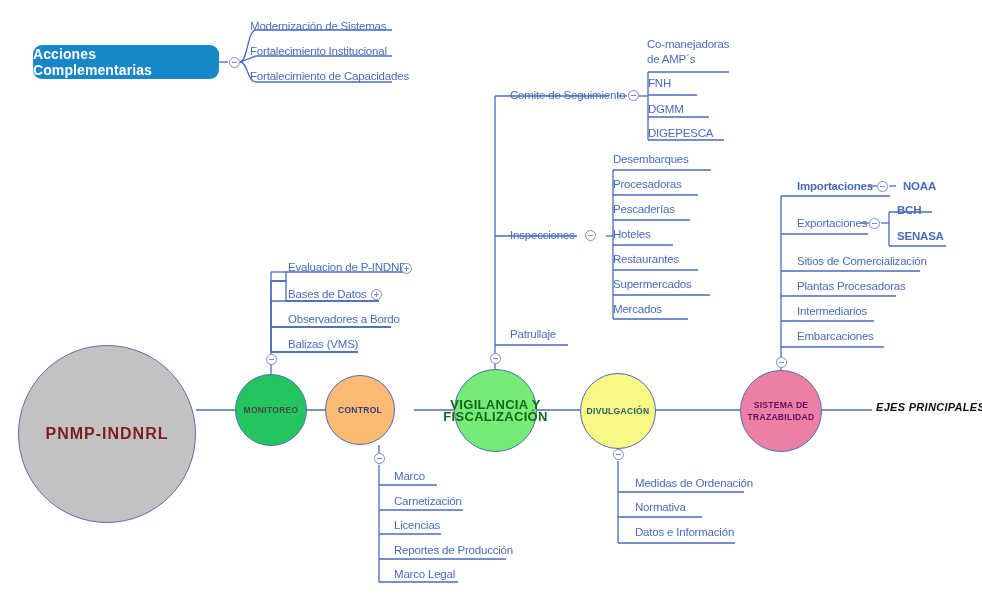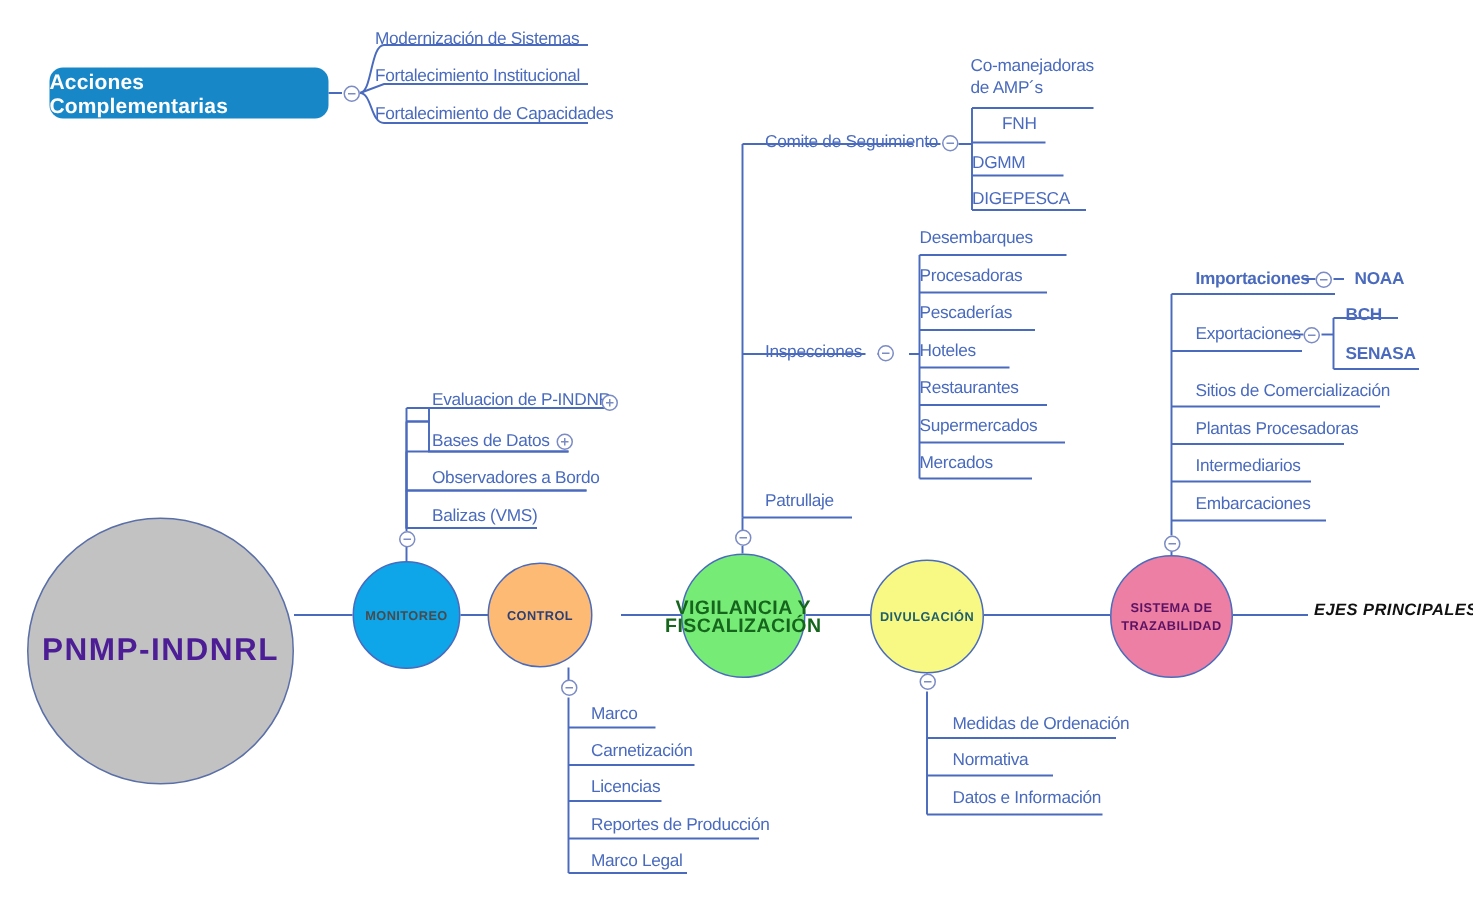--- a/index.html
+++ b/index.html
@@ -29,23 +29,23 @@
     border:1.4px solid #4a6bbd;
     display:flex;align-items:center;justify-content:center;
     text-align:center;
     font-weight:bold;
     letter-spacing:0.3px;
     box-sizing:border-box;
   }
   .circ span{display:block;line-height:12px;}
 
   #c-root{left:18px;top:345px;width:178px;height:178px;background:#c2c2c2;border-color:#5a6fa8;}
-  #c-root span{font-size:21px;color:#4c1d95;letter-spacing:1px;line-height:24px;}
-
-  #c-mon{left:235px;top:374px;width:72px;height:72px;background:#0ea5e9;}
+  #c-root span{font-size:16px;color:#7f1d1d;letter-spacing:1px;line-height:24px;}
+
+  #c-mon{left:235px;top:374px;width:72px;height:72px;background:#22c55e;}
   #c-mon span{font-size:8.5px;color:#4a4a4a;}
 
   #c-con{left:325px;top:375px;width:70px;height:70px;background:#fdba74;}
   #c-con span{font-size:8.5px;color:#2d3f73;}
 
   #c-vig{left:454px;top:369px;width:83px;height:83px;background:#76ec76;}
   #c-vig span{font-size:13px;color:#15661c;}
 
   #c-div{left:580px;top:373px;width:76px;height:76px;background:#f8f884;}
   #c-div span{font-size:8.5px;color:#1f5f6b;}
@@ -233,21 +233,21 @@
   <div class="node" style="left:510px;top:89px;">Comite de Seguimiento</div>
   <div class="node" style="left:510px;top:229px;">Inspecciones</div>
   <div class="node" style="left:510px;top:328px;">Patrullaje</div>
   <div class="tog" style="left:490px;top:353px;"></div>
 
   <div class="tog" style="left:628px;top:90px;"></div>
   <div class="node two" style="left:647px;top:37px;">
     <span>Co-manejadoras</span><br>
     <span>de AMP´s</span>
   </div>
-  <div class="node" style="left:648px;top:77px;padding-left:20px;">FNH</div>
+  <div class="node" style="left:648px;top:77px;">FNH</div>
   <div class="node" style="left:648px;top:103px;">DGMM</div>
   <div class="node" style="left:648px;top:127px;">DIGEPESCA</div>
 
   <div class="tog" style="left:585px;top:230px;"></div>
   <div class="node" style="left:613px;top:153px;">Desembarques</div>
   <div class="node" style="left:613px;top:178px;">Procesadoras</div>
   <div class="node" style="left:613px;top:203px;">Pescaderías</div>
   <div class="node" style="left:613px;top:228px;">Hoteles</div>
   <div class="node" style="left:613px;top:253px;">Restaurantes</div>
   <div class="node" style="left:613px;top:278px;">Supermercados</div>

